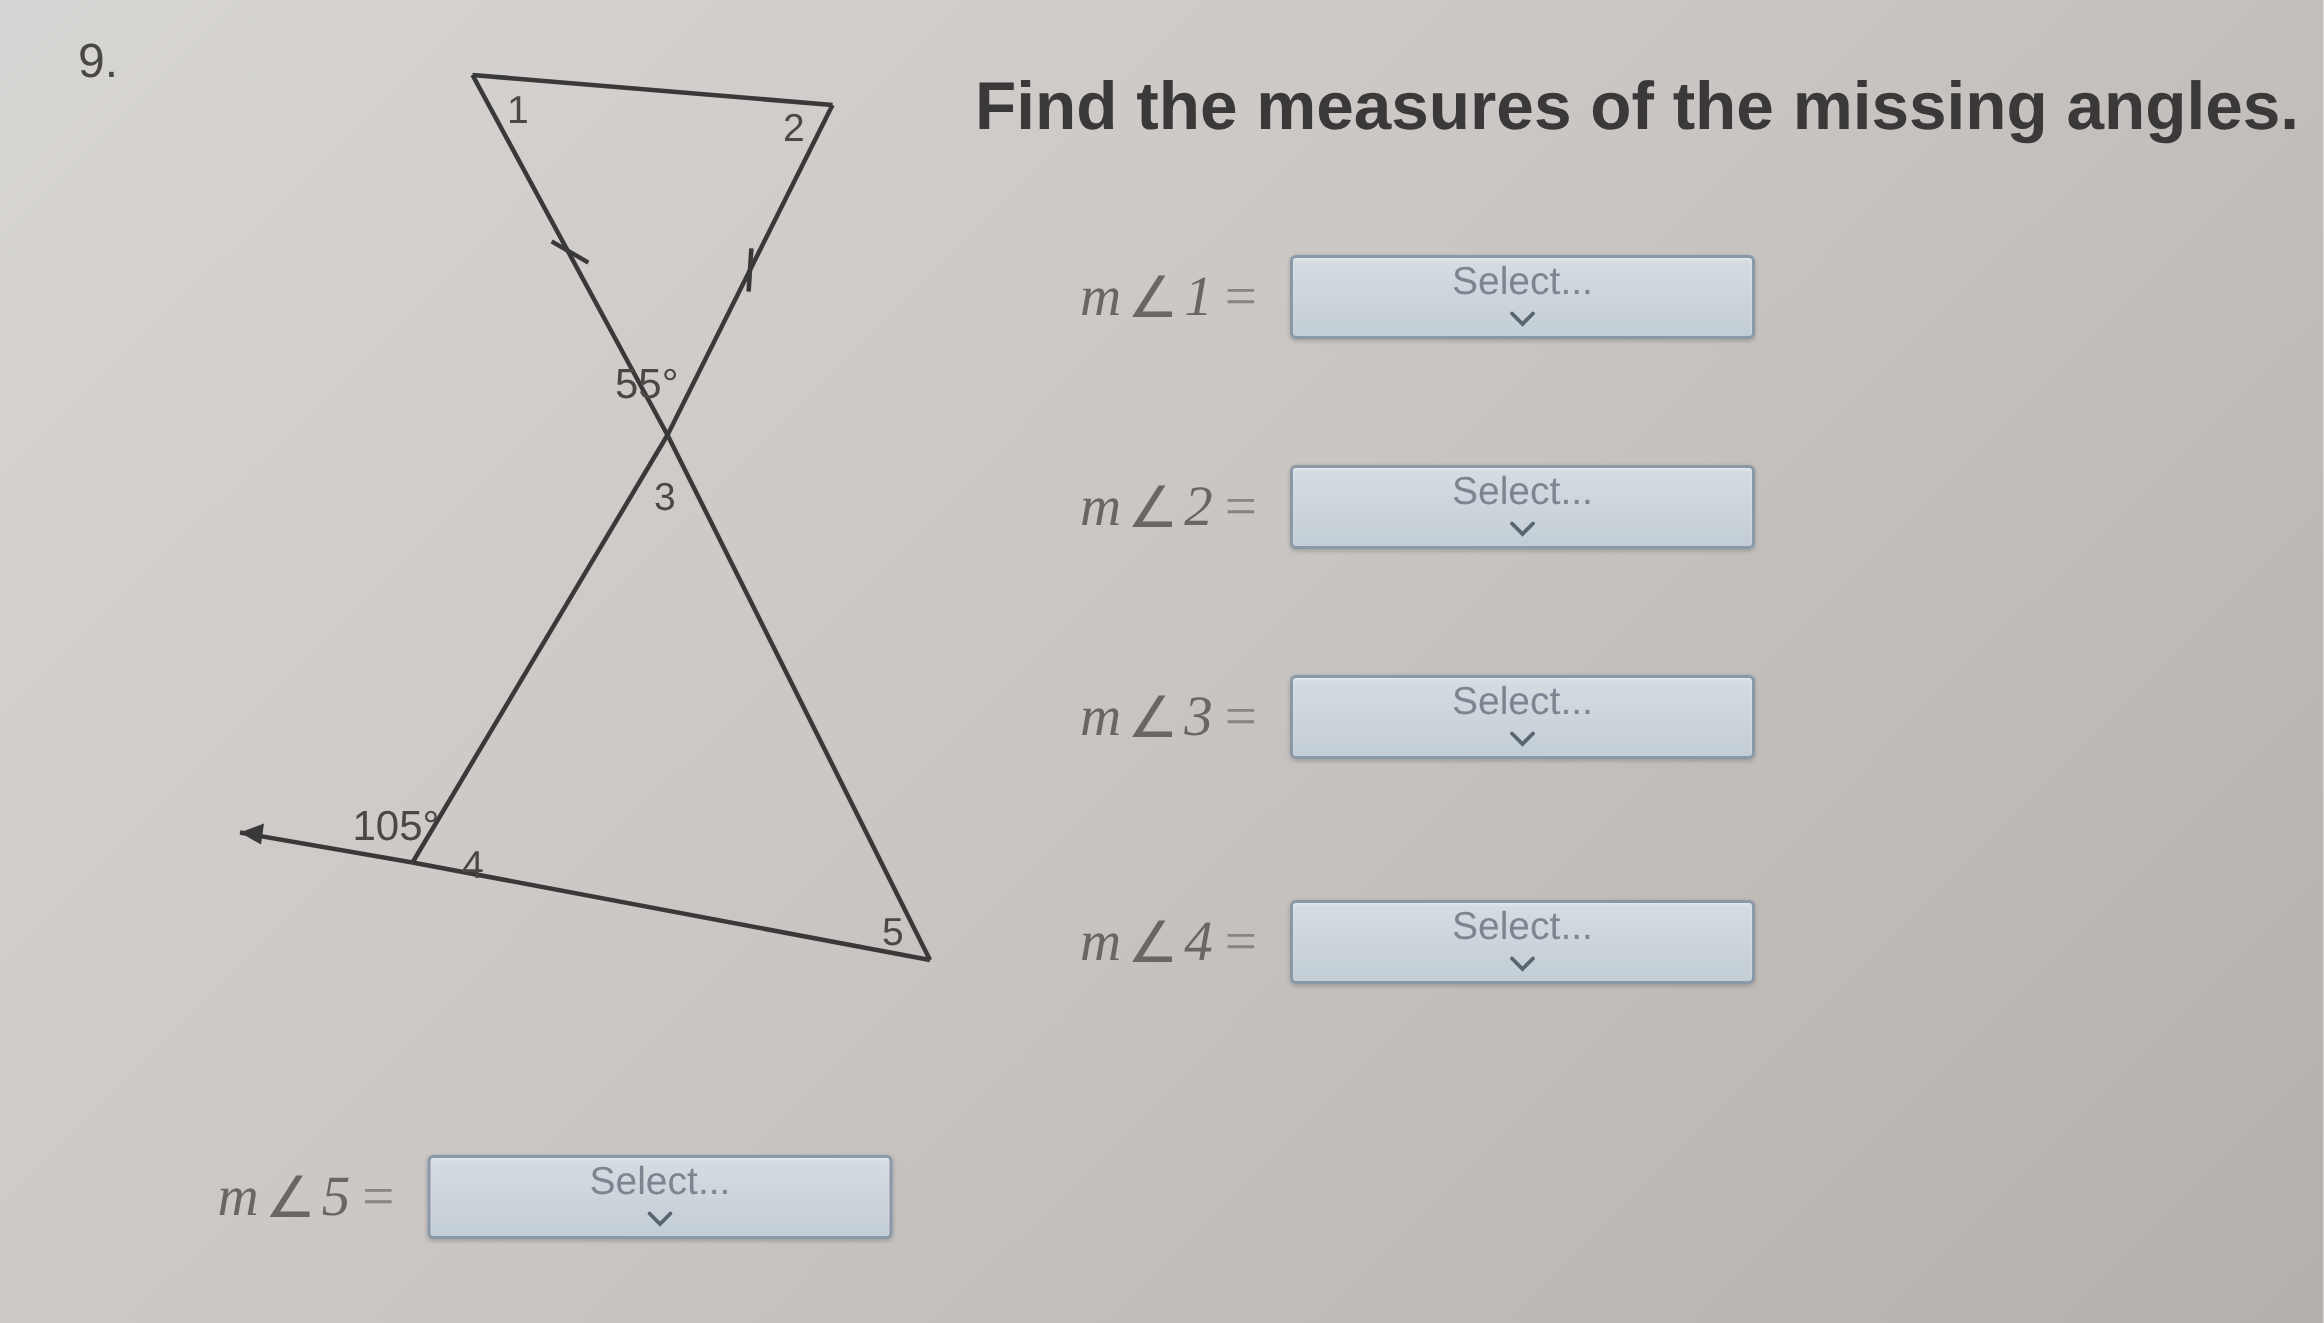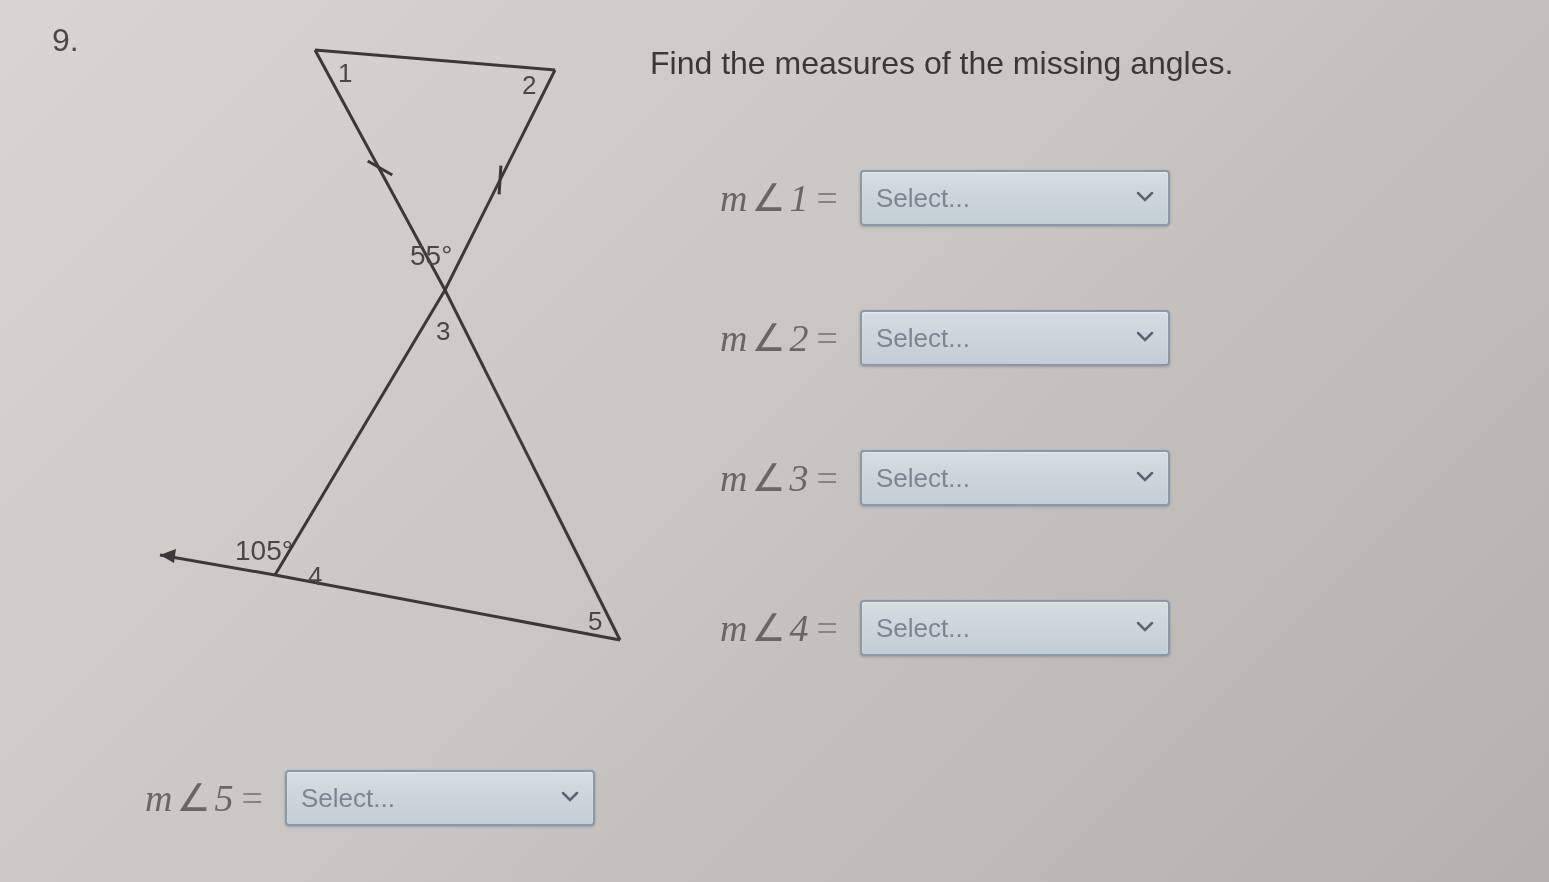--- a/index.html
+++ b/index.html
@@ -27,23 +27,23 @@
       height: 700px;
     }
     .diagram svg {
       width: 100%;
       height: 100%;
     }
     .instruction {
       position: absolute;
       top: 45px;
       left: 650px;
-      font-size: 32px;
+      font-size: 45px;
       color: #3a3838;
-      font-weight: normal;
+      font-weight: bold;
       text-align: right;
     }
     .answer-row {
       position: absolute;
       left: 720px;
       display: flex;
       align-items: center;
       gap: 18px;
     }
     .answer-row.row1 { top: 170px; }
@@ -73,20 +73,21 @@
       align-items: center;
       justify-content: space-between;
       width: 310px;
       height: 56px;
       background: linear-gradient(180deg, #d5dde2 0%, #c3cdd5 100%);
       border: 2px solid #8a99a8;
       border-radius: 4px;
       padding: 0 14px;
       cursor: pointer;
       box-shadow: inset 0 1px 2px rgba(255,255,255,0.4), 0 1px 3px rgba(0,0,0,0.2);
+      flex-direction: column;
     }
     .select-placeholder {
       color: #7c8691;
       font-size: 26px;
       font-weight: 500;
     }
     .select-chevron {
       color: #5a6570;
     }
     .diagram-label {

